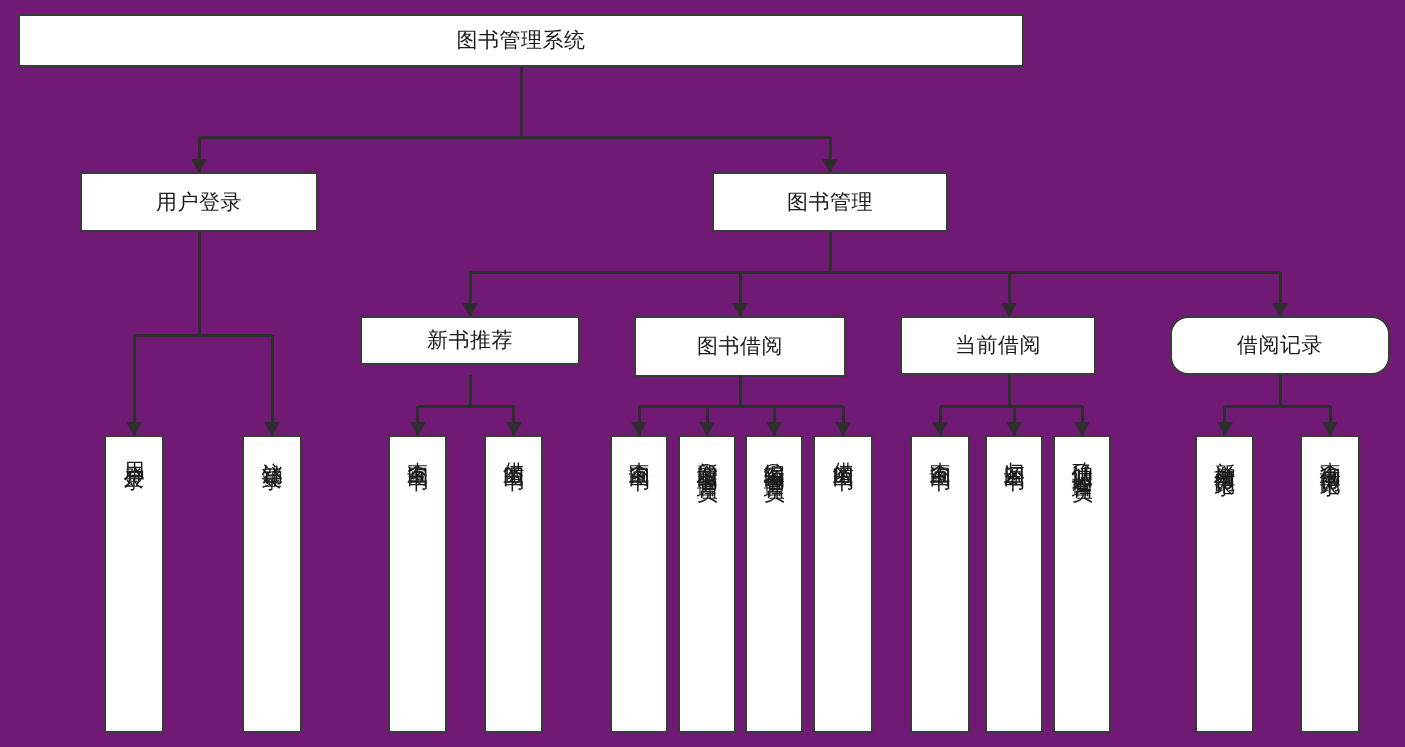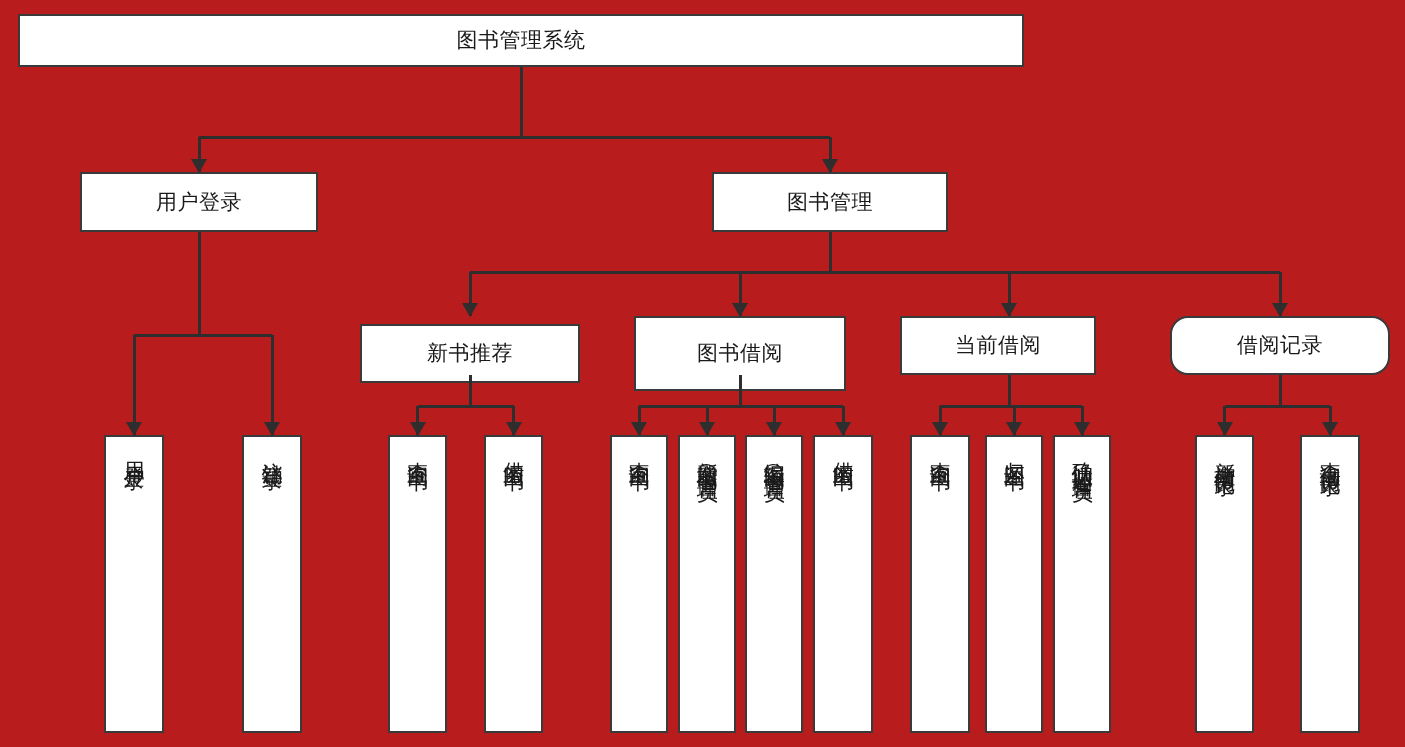--- a/index.html
+++ b/index.html
@@ -8,21 +8,21 @@
     padding: 0;
     background: #ffffff;
   }
   body {
     font-family: "DejaVu Sans", "Liberation Sans", sans-serif;
   }
   #diagram-root {
     position: relative;
     width: 1405px;
     height: 747px;
-    background: #b91c1c;
+    background: #701a75;
     overflow: hidden;
   }
 
   
   .node {
     position: absolute;
     box-sizing: border-box;
     background: #ffffff;
     border: 2px solid #3a3a3a;
     display: flex;
@@ -93,24 +93,24 @@
     <span class="label">图书管理系统</span>
   </div>
 
   <div class="node horizontal" id="node-l2-0" style="left: 80px; top: 172px; width: 238px; height: 60px;">
     <span class="label">用户登录</span>
   </div>
   <div class="node horizontal" id="node-l2-1" style="left: 712px; top: 172px; width: 236px; height: 60px;">
     <span class="label">图书管理</span>
   </div>
 
-  <div class="node horizontal" id="node-l3-0" style="left: 360px; top: 324px; width: 220px; height: 59px;">
+  <div class="node horizontal" id="node-l3-0" style="left: 360px; top: 316px; width: 220px; height: 49px;">
     <span class="label">新书推荐</span>
   </div>
-  <div class="node horizontal" id="node-l3-1" style="left: 634px; top: 316px; width: 212px; height: 75px;">
+  <div class="node horizontal" id="node-l3-1" style="left: 634px; top: 316px; width: 212px; height: 61px;">
     <span class="label">图书借阅</span>
   </div>
   <div class="node horizontal" id="node-l3-2" style="left: 900px; top: 316px; width: 196px; height: 59px;">
     <span class="label">当前借阅</span>
   </div>
   <div class="node horizontal" id="node-l3-3" style="left: 1170px; top: 316px; width: 220px; height: 59px; border-radius: 18px;">
     <span class="label">借阅记录</span>
   </div>
 
   <div class="node vertical" id="node-leaf-0" style="left: 104px; top: 435px; width: 60px; height: 298px;">

